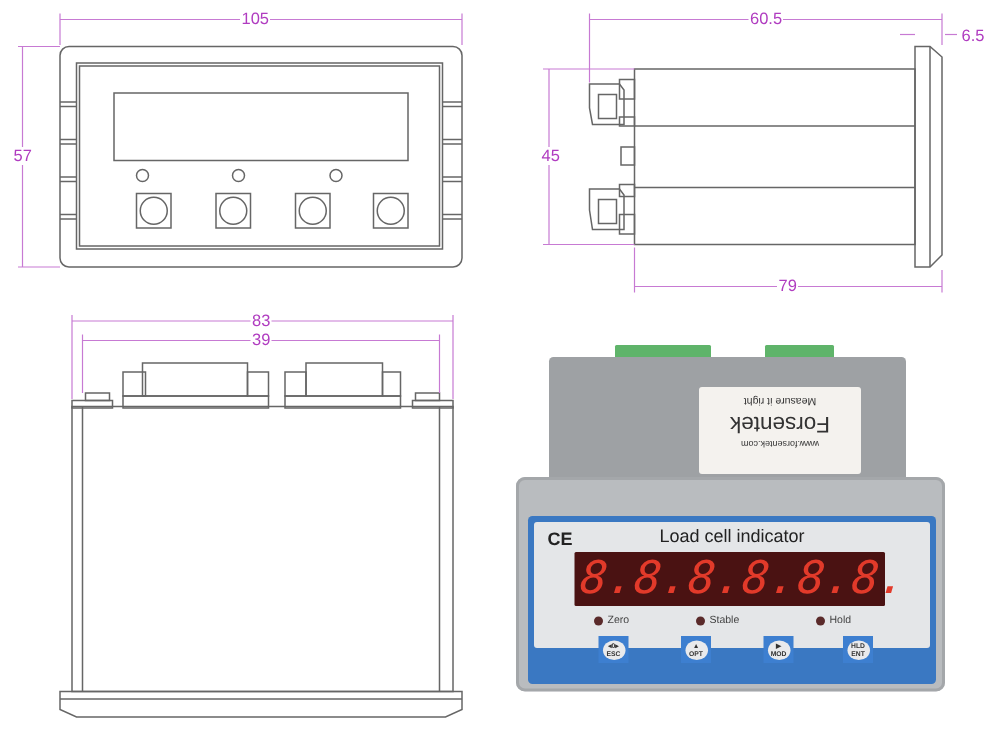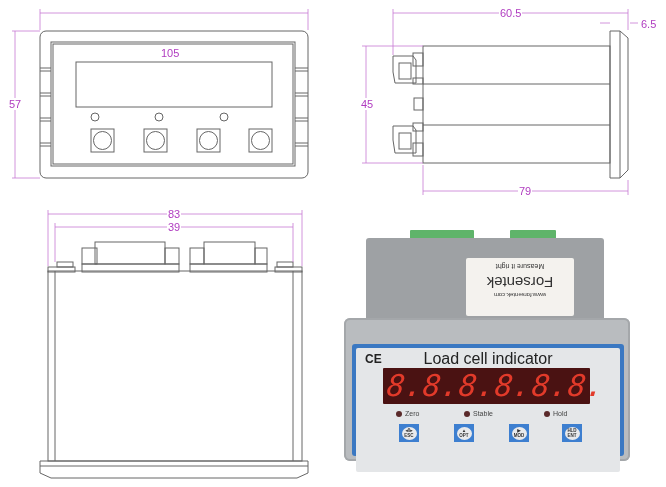--- a/index.html
+++ b/index.html
@@ -6,23 +6,23 @@
   body { width:666px; height:487px; position:relative; overflow:hidden; font-family:"Liberation Sans", sans-serif; }
   .dim { position:absolute; color:#b03cc0; font-size:11px; font-family:"Liberation Sans", sans-serif; background:#fff; padding:0 1px; line-height:12px; }
   svg.draw { position:absolute; left:0; top:0; }
   .photo { position:absolute; left:340px; top:230px; width:296px; height:240px; }
   .bezel { position:absolute; left:4px; top:88px; width:286px; height:143px; background:#b9bcbf; border-radius:6px; box-shadow: inset 0 0 0 2px #a4a7aa; }
   .housing { position:absolute; left:26px; top:8px; width:238px; height:92px; background:#9ea1a4; border-radius:3px; }
   .terminal { position:absolute; top:0; height:10px; background:#5fb46a; border-radius:1px; }
   .label-sticker { position:absolute; left:100px; top:20px; width:108px; height:58px; background:#f4f2ee; border-radius:2px; }
   .sticker-text { position:absolute; left:0; width:100%; text-align:center; transform:rotate(180deg); color:#333; }
   .face { position:absolute; left:12px; top:114px; width:272px; height:112px; background:#3a78c2; border-radius:3px; }
-  .face-inner { position:absolute; left:4px; top:4px; width:264px; height:124px; background:#e4e6e8; border-radius:2px; }
+  .face-inner { position:absolute; left:4px; top:4px; width:264px; height:84px; background:#e4e6e8; border-radius:2px; }
   .ce { position:absolute; left:9px; top:4px; font-size:12px; font-weight:bold; color:#222; }
-  .title { position:absolute; left:0; width:100%; top:2px; text-align:center; font-size:16px; color:#222; }
+  .title { position:absolute; left:0; width:100%; top:2px; text-align:center; font-size:12px; color:#222; }
   .display { position:absolute; left:27px; top:20px; width:207px; height:36px; background:#4a1212; border-radius:1px; display:flex; align-items:center; justify-content:space-around; padding:0 4px; box-sizing:border-box; }
   .digit { color:#e23a2a; font-family:"DejaVu Sans Mono", monospace; font-size:30px; line-height:30px; font-style:italic; transform:skewX(-6deg); }
   .led-row { position:absolute; left:0; top:62px; width:100%; height:10px; }
   .led { position:absolute; display:flex; align-items:center; gap:3px; font-size:7px; color:#444; }
   .led-dot { width:6px; height:6px; border-radius:50%; background:#5a2a2a; display:inline-block; }
   .btn { position:absolute; top:76px; width:20px; height:18px; background:#3d7fd0; display:flex; align-items:center; justify-content:center; }
   .btn-inner { width:15px; height:13px; border-radius:50%; background:#e9eaec; display:flex; flex-direction:column; align-items:center; justify-content:center; font-size:4.5px; line-height:5px; font-weight:bold; color:#333; }
 </style>
 </head>
 <body>
@@ -133,21 +133,21 @@
 
     <line x1="48" y1="214" x2="302" y2="214"></line>
     <line x1="55" y1="227" x2="293" y2="227"></line>
     <line x1="48" y1="210" x2="48" y2="266"></line>
       <line x1="302" y1="210" x2="302" y2="266"></line>
     <line x1="55" y1="223" x2="55" y2="262"></line>
       <line x1="293" y1="223" x2="293" y2="262"></line>
   </g>
 </svg>
 
-<span class="dim" style="left:160px;top:7px;margin-top:40px;">105</span>
+<span class="dim" style="left:160px;top:7px;">105</span>
 <span class="dim" style="left:8px;top:98px;text-align:center;">57</span>
 <span class="dim" style="left:499px;top:7px;">60.5</span>
 <span class="dim" style="left:640px;top:18px;text-align:center;">6.5</span>
 <span class="dim" style="left:360px;top:98px;">45</span>
 <span class="dim" style="left:518px;top:185px;">79</span>
 <span class="dim" style="left:167px;top:208px;">83</span>
 <span class="dim" style="left:167px;top:221px;">39</span>
 
 <div class="photo">
   <div class="terminal" style="left:70px;width:64px;"></div>

